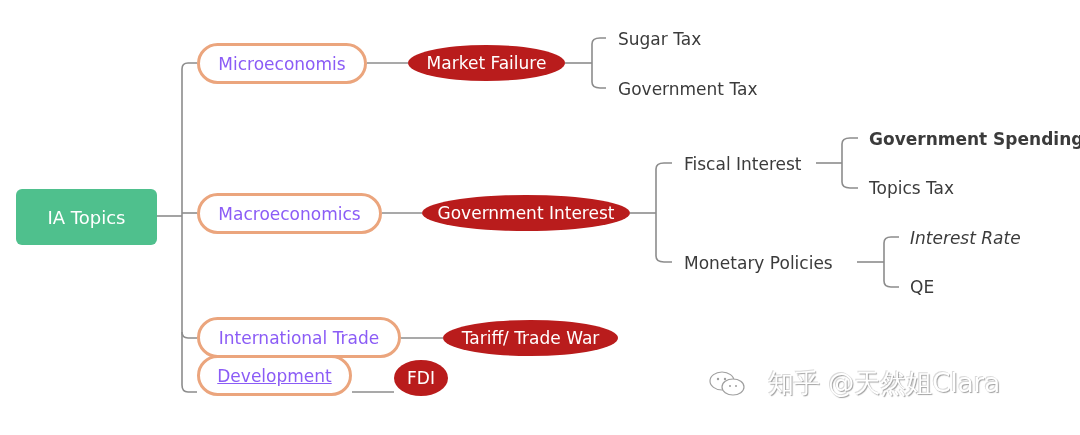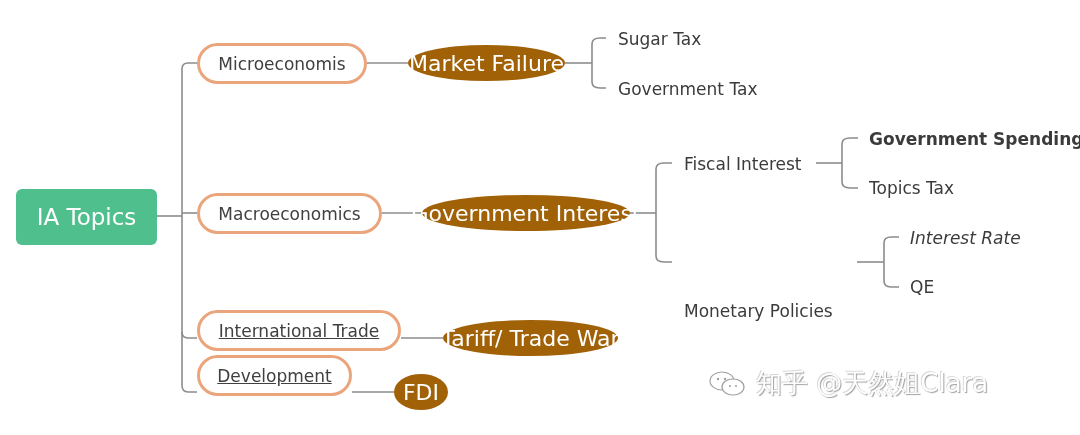--- a/index.html
+++ b/index.html
@@ -1,26 +1,26 @@
 <!DOCTYPE html>
 <html><head>
 <meta charset="utf-8">
 <style>
   html, body { margin: 0; padding: 0; background: #ffffff; }
   body { width: 1080px; height: 435px; position: relative; overflow: hidden;
          font-family: "DejaVu Sans", "Liberation Sans", sans-serif; }
   svg.lines { position: absolute; left: 0; top: 0; }
   .node { position: absolute; box-sizing: border-box; display: flex; align-items: center; justify-content: center; white-space: nowrap; }
   .root { left: 16px; top: 189px; width: 141px; height: 56px; background: #4fc08d; border-radius: 6px;
-          color: #ffffff; font-size: 23px; }
+          color: #ffffff; font-size: 18px; }
   .topic { height: 41px; border: 3px solid #eba57d; border-radius: 21px; background: #fff;
-           color: #404040; font-size: 17px; padding: 0 12px; }
-  .sub { height: 36px; background: #a16207; border-radius: 50%; color: #ffffff; font-size: 22px; }
+           color: #8b5cf6; font-size: 17px; padding: 0 12px; }
+  .sub { height: 36px; background: #b91c1c; border-radius: 50%; color: #ffffff; font-size: 17px; }
   .leaf { color: #3b3b3b; font-size: 17px; justify-content: flex-start; height: 26px; }
-  .watermark { position: absolute; left: 708px; top: 366px; display: flex; align-items: center; gap: 8px;
+  .watermark { position: absolute; left: 708px; top: 366px; display: flex; align-items: center; gap: 20px;
                color: #ffffff; font-size: 26px; text-shadow: 1px 1px 1px #9a9a9a, -1px -1px 0 #d8d8d8; opacity: 0.95; }
   .wm-icon { width: 40px; height: 30px; position: relative; }
 </style>
 </head>
 <body>
 
 <svg class="lines" width="1080" height="435">
   <g fill="none" stroke="#8c8c8c" stroke-width="1.6">
 
     <path d="M157 216 H182"></path>
@@ -67,47 +67,47 @@
 
 <div class="node topic" style="left:197px; top:193px; width:185px;">
   <span>Macroeconomics</span>
 </div>
 <div class="node sub" style="left:422px; top:195px; width:208px;">
   <span>Government Interest</span>
 </div>
 <div class="node leaf" style="left:684px; top:151px;">
   <span>Fiscal Interest</span>
 </div>
-<div class="node leaf" style="left:684px; top:250px;margin-top:48px;">
+<div class="node leaf" style="left:684px; top:250px;">
   <span>Monetary Policies</span>
 </div>
 <div class="node leaf" style="left:869px; top:126px;font-weight:bold;">
   <span>Government Spending</span>
 </div>
 <div class="node leaf" style="left:869px; top:175px;">
   <span>Topics Tax</span>
 </div>
 <div class="node leaf" style="left:910px; top:225px;font-style:italic;">
   <span>Interest Rate</span>
 </div>
 <div class="node leaf" style="left:910px; top:274px;">
   <span>QE</span>
 </div>
 
-<div class="node topic" style="left:197px; top:310px; width:204px;text-decoration:underline;">
+<div class="node topic" style="left:197px; top:317px; width:204px;">
   <span>International Trade</span>
 </div>
 <div class="node sub" style="left:443px; top:320px; width:175px;">
   <span>Tariff/ Trade War</span>
 </div>
 
 <div class="node topic" style="left:197px; top:355px; width:155px;text-decoration:underline;">
   <span>Development</span>
 </div>
-<div class="node sub" style="left:394px; top:374px; width:54px;">
+<div class="node sub" style="left:394px; top:360px; width:54px;">
   <span>FDI</span>
 </div>
 
 <div class="watermark">
   <svg class="wm-icon" viewBox="0 0 40 30">
     <g fill="#ffffff" stroke="#9a9a9a" stroke-width="1.2">
       <ellipse cx="14" cy="12" rx="12" ry="9"></ellipse>
       <ellipse cx="25" cy="18" rx="11" ry="8"></ellipse>
     </g>
     <g fill="#9a9a9a">

